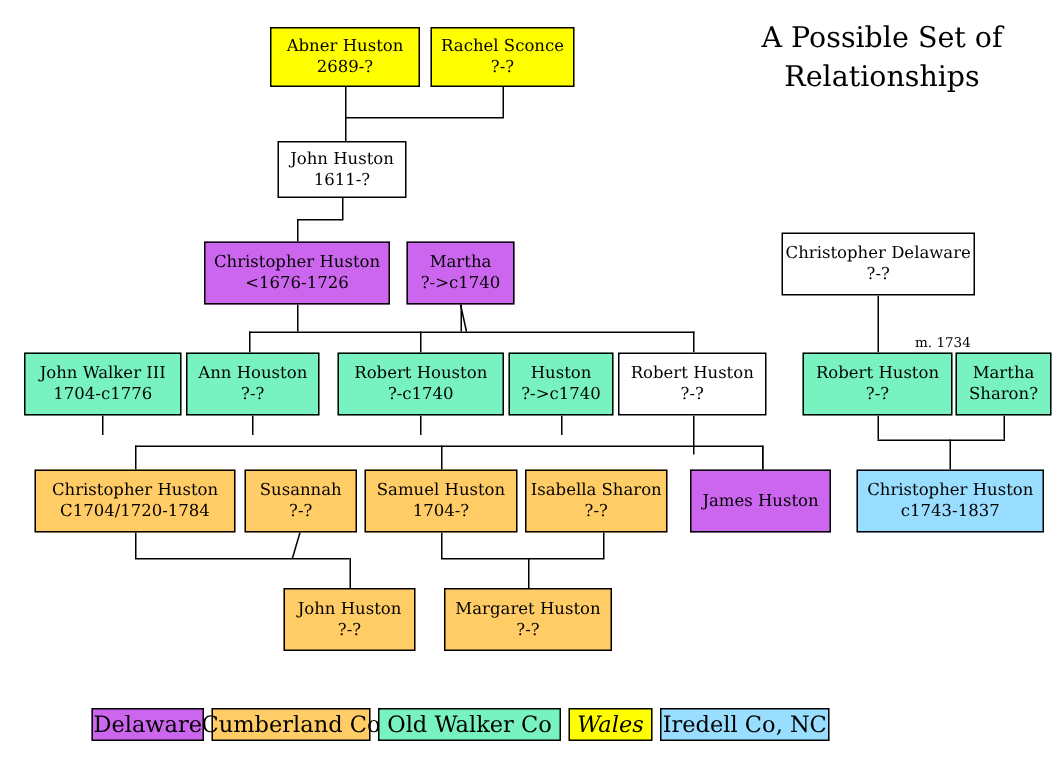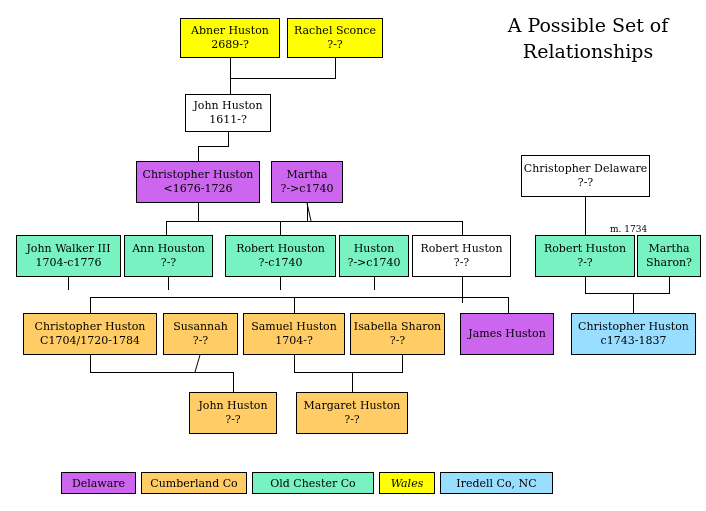--- a/index.html
+++ b/index.html
@@ -67,21 +67,21 @@
     z-index: 4;
   }
   .legend-box {
     position: absolute;
     box-sizing: border-box;
     border: 1px solid #000000;
     display: flex;
     align-items: center;
     justify-content: center;
     font-family: "DejaVu Serif", "Liberation Serif", serif;
-    font-size: 11px;
+    font-size: 15px;
     color: #000000;
     white-space: nowrap;
     z-index: 3;
   }
 </style>
 </head>
 <body>
 
 <div id="canvas">
 
@@ -224,21 +224,21 @@
       <div class="annot" style="left: 610px; top: 224px;">m. 1734</div>
     </div>
   <div id="legend-layer">
       <div class="legend-box" style="left: 61px; top: 472px; width: 75px; height: 22px; background: rgb(204, 102, 238);">
         <span>Delaware</span>
       </div>
       <div class="legend-box" style="left: 141px; top: 472px; width: 106px; height: 22px; background: rgb(255, 204, 102);">
         <span>Cumberland Co</span>
       </div>
       <div class="legend-box" style="left: 252px; top: 472px; width: 122px; height: 22px; background: rgb(119, 242, 192);">
-        <span>Old Chester Co</span>
+        <span>Old Walker Co</span>
       </div>
       <div class="legend-box" style="left: 379px; top: 472px; width: 56px; height: 22px; background: rgb(255, 255, 0); font-style: italic;">
         <span>Wales</span>
       </div>
       <div class="legend-box" style="left: 440px; top: 472px; width: 113px; height: 22px; background: rgb(153, 221, 255);">
         <span>Iredell Co, NC</span>
       </div>
     </div>
 
 </div>

